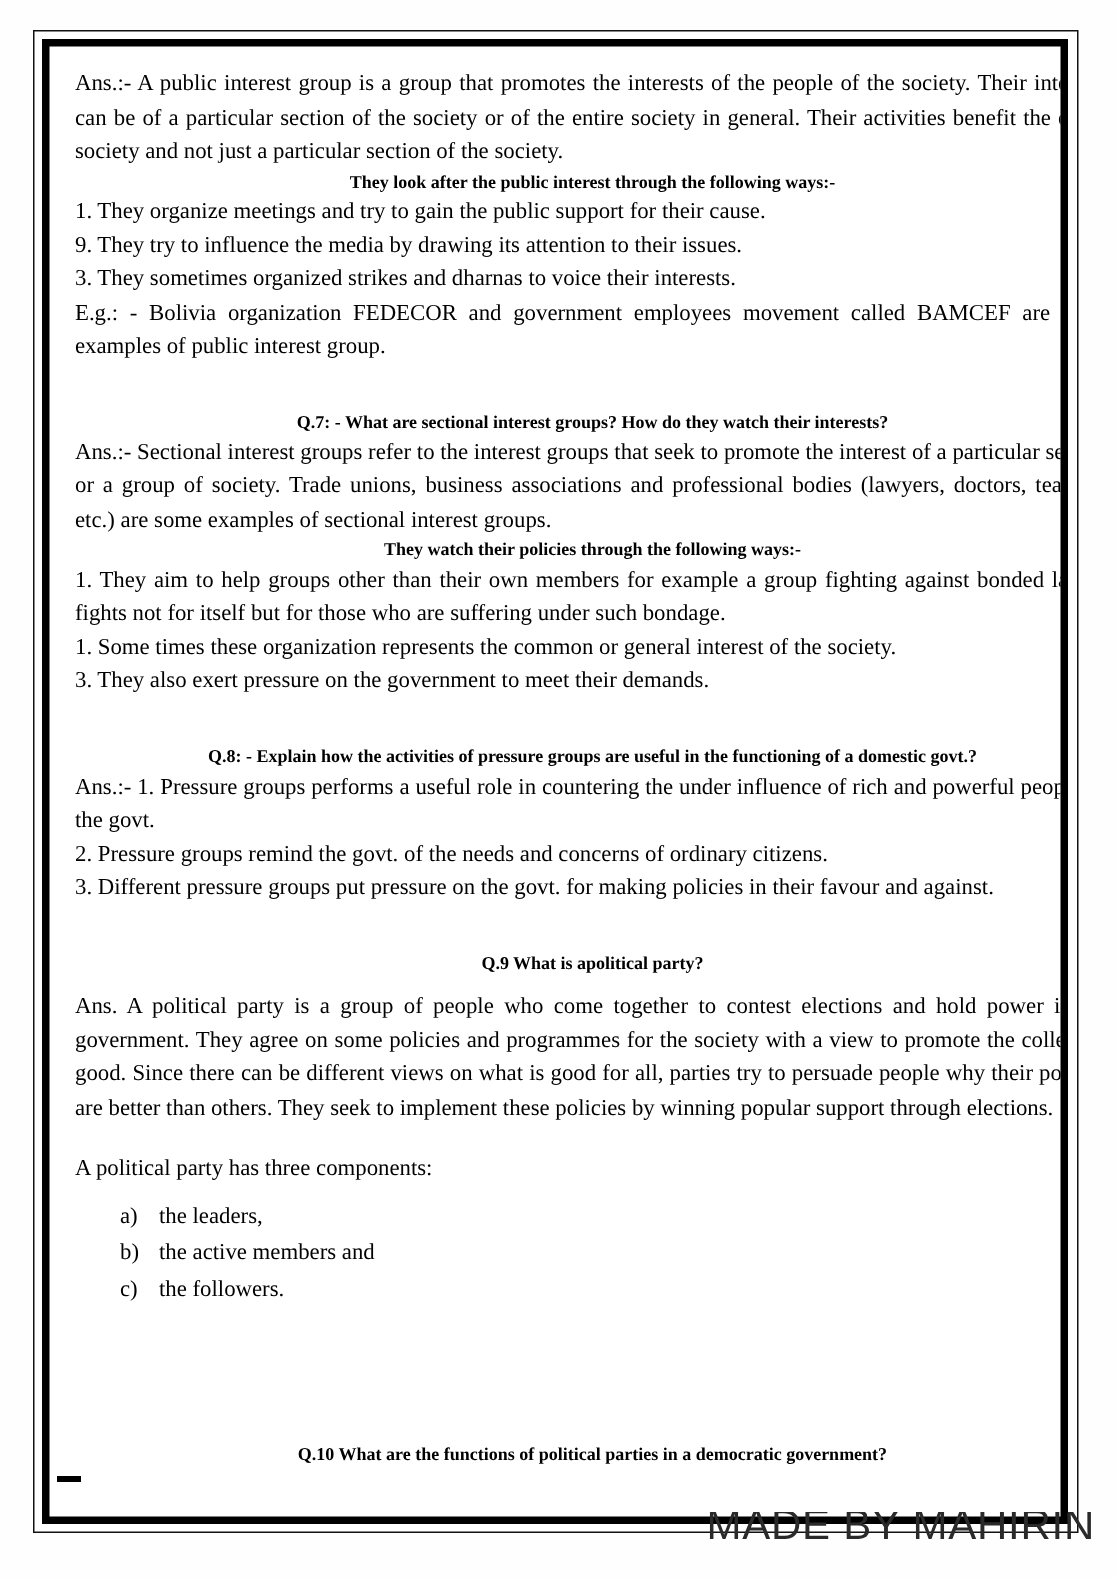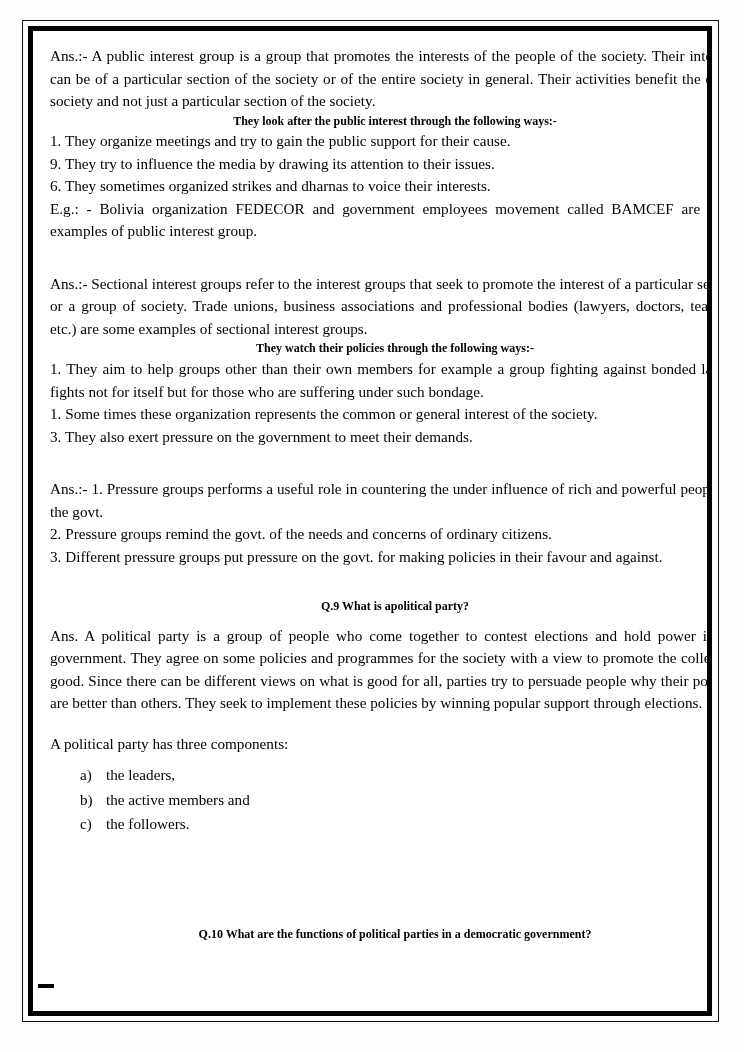--- a/index.html
+++ b/index.html
@@ -147,37 +147,39 @@
 
   <div id="text-clip">
     <div id="text-column">
 
       <p class="p"><span class="b">Ans.:-</span><span> A public interest group is a group that promotes the interests of the people of the society. Their interests can be of a particular section of the society or of the entire society in general. Their activities benefit the entire society and not just a particular section of the society.</span></p>
 
       <p class="heading">They look after the public interest through the following ways:-</p>
 
       <p class="p nojust">1. They organize meetings and try to gain the public support for their cause.</p>
       <p class="p nojust">9. They try to influence the media by drawing its attention to their issues.</p>
-      <p class="p nojust">6. They sometimes organized strikes and dharnas to voice their interests.</p>
+      <p class="p nojust">3. They sometimes organized strikes and dharnas to voice their interests.</p>
 
       <p class="p">E.g.: - Bolivia organization FEDECOR and government employees movement called BAMCEF are some examples of public interest group.</p>
 
       <div class="gap-lg"></div>
 
+      <p class="heading">Q.7: - What are sectional interest groups? How do they watch their interests?</p>
 
       <p class="p"><span class="b">Ans.:-</span><span> Sectional interest groups refer to the interest groups that seek to promote the interest of a particular section or a group of society. Trade unions, business associations and professional bodies (lawyers, doctors, teachers etc.) are some examples of sectional interest groups.</span></p>
 
       <p class="heading">They watch their policies through the following ways:-</p>
 
       <p class="p">1. They aim to help groups other than their own members for example a group fighting against bonded labour fights not for itself but for those who are suffering under such bondage.</p>
       <p class="p nojust">1. Some times these organization represents the common or general interest of the society.</p>
       <p class="p nojust">3. They also exert pressure on the government to meet their demands.</p>
 
       <div class="gap-lg"></div>
 
+      <p class="heading">Q.8: - Explain how the activities of pressure groups are useful in the functioning of a domestic govt.?</p>
 
       <p class="p"><span class="b">Ans.:-</span><span> 1. Pressure groups performs a useful role in countering the under influence of rich and powerful people on the govt.</span></p>
 
       <p class="p nojust">2. Pressure groups remind the govt. of the needs and concerns of ordinary citizens.</p>
       <p class="p nojust">3. Different pressure groups put pressure on the govt. for making policies in their favour and against.</p>
 
       <div class="gap-lg"></div>
 
       <p class="heading">Q.9 What is apolitical party?</p>
 
@@ -198,14 +200,17 @@
       </ul>
 
       <div class="gap-xl"></div>
       <div class="gap-lg"></div>
 
       <p class="heading">Q.10  What are the functions of political parties in a democratic government?</p>
 
     </div>
   </div>
 
+  <div id="watermark">
+    <span id="watermark-text">MADE BY MAHIRIN</span>
+  </div>
 
 </div>
 
 </body></html>

